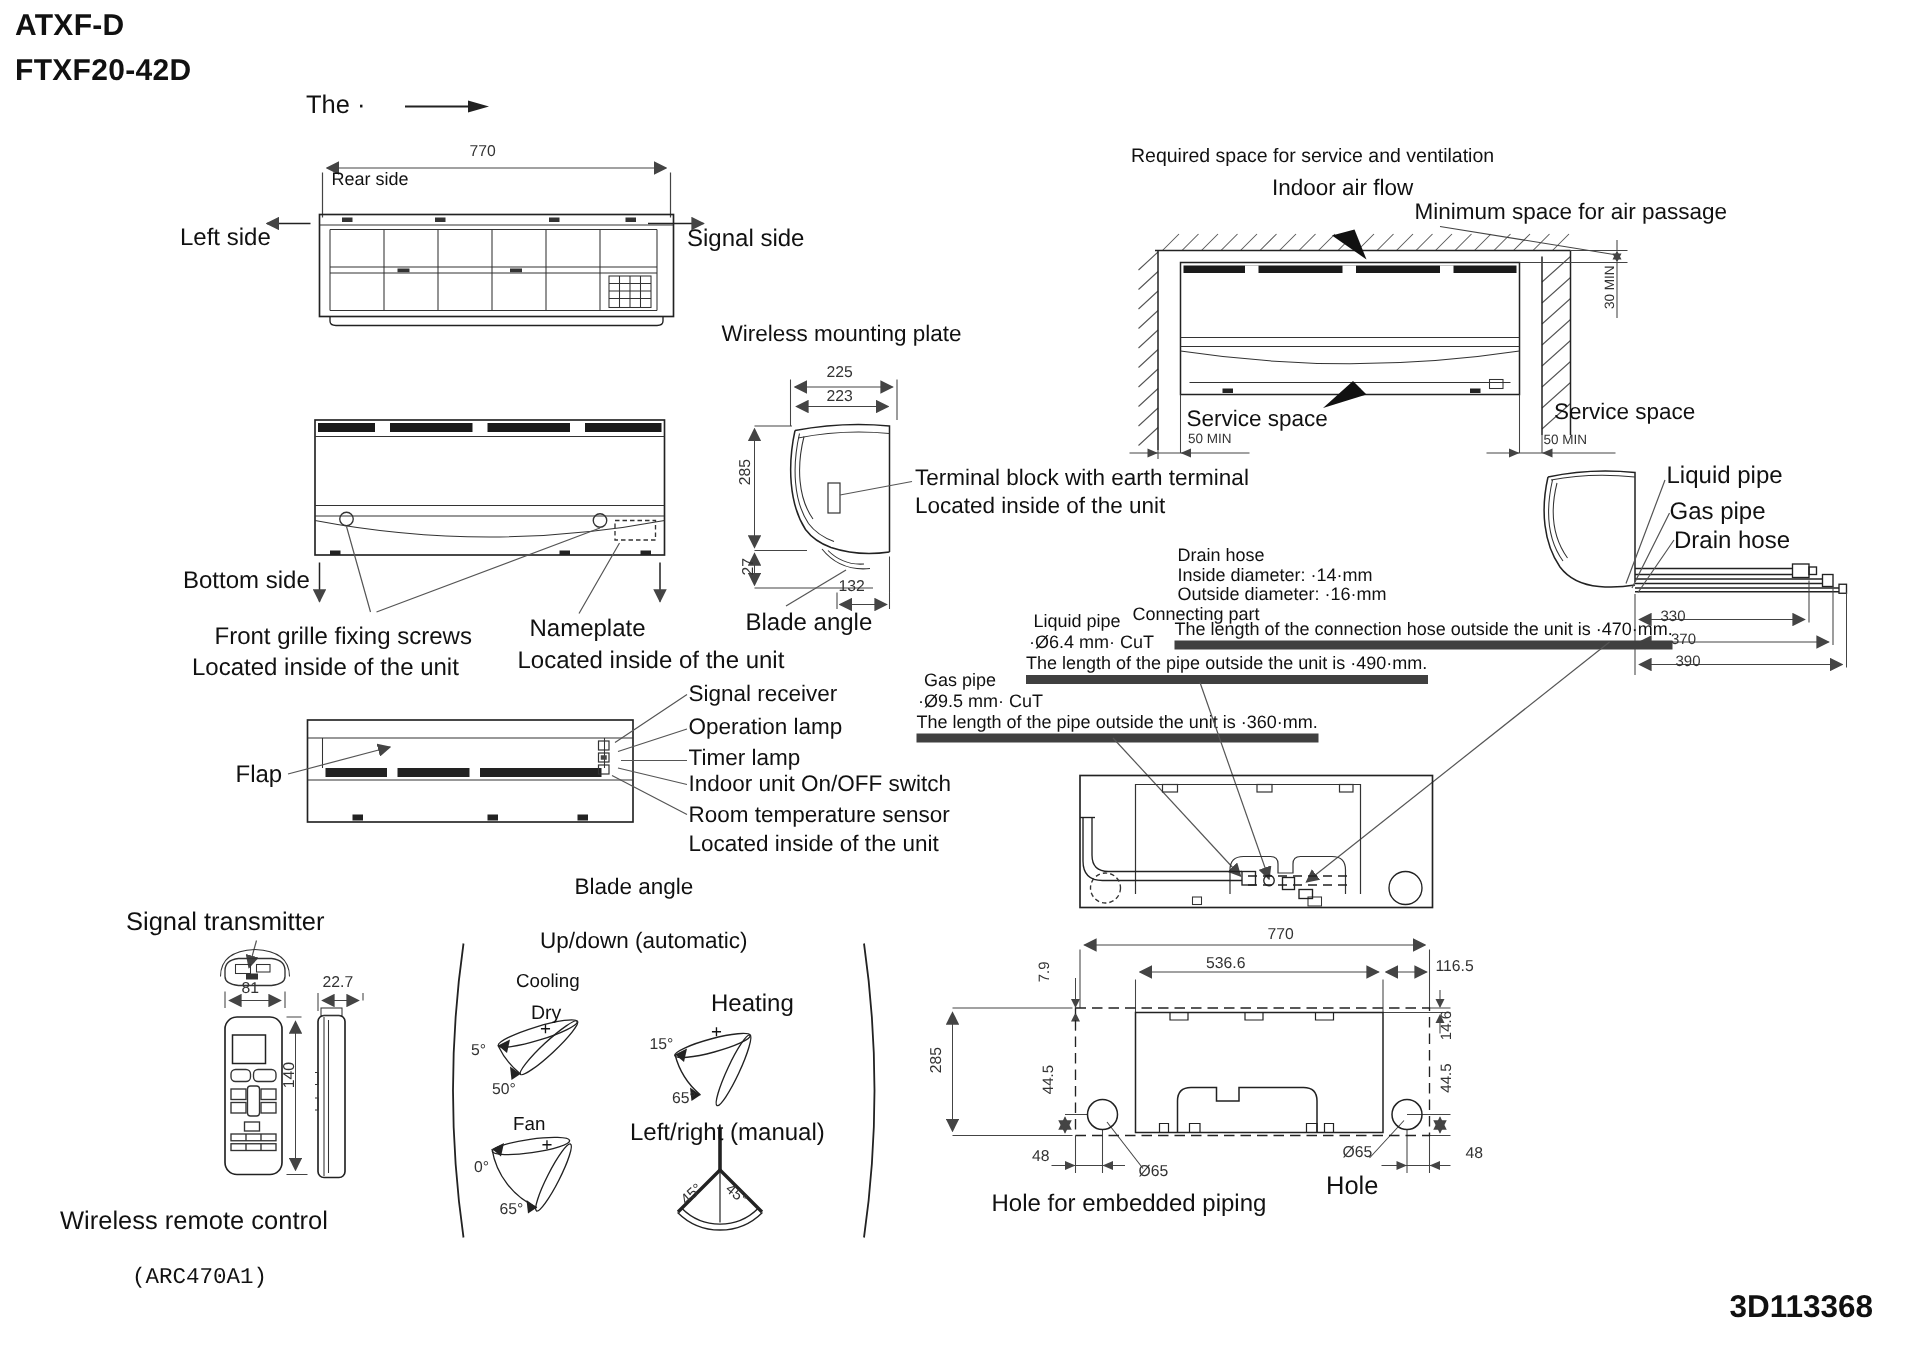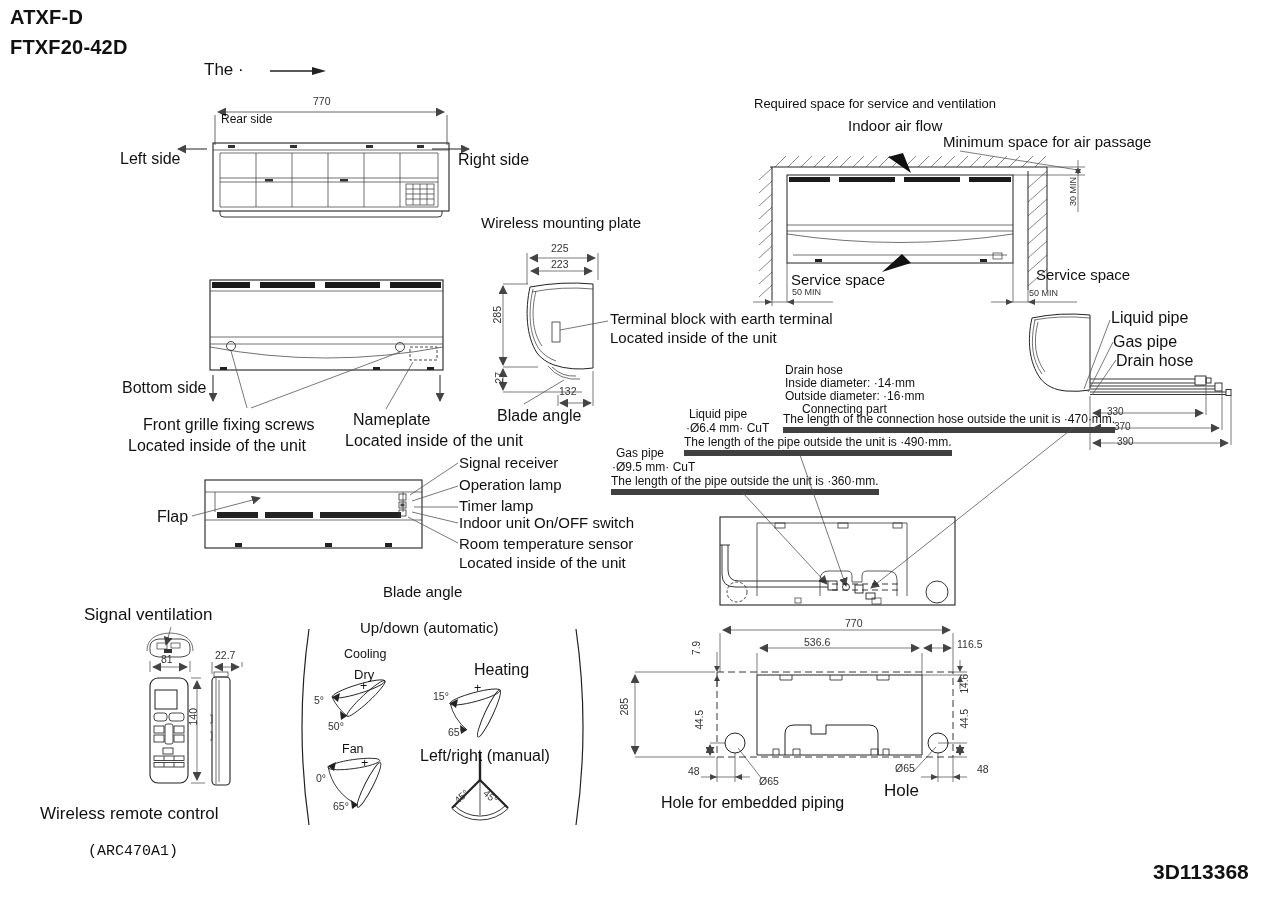--- a/index.html
+++ b/index.html
@@ -67,21 +67,21 @@
         <rect x="170" y="84" width="8" height="2.5"></rect>
     </g>
     <g stroke="#222" stroke-width="1" fill="none">
       <line x1="37" y1="54" x2="8" y2="54" marker-end="url(#ah)"></line>
       <line x1="262" y1="54" x2="299" y2="54" marker-end="url(#ah)"></line>
     </g>
   </svg>
   <div class="lbl s105" style="left:313px;top:96px">770</div>
   <div class="lbl s12" style="left:221px;top:113px">Rear side</div>
   <div class="lbl s16" style="left:120px;top:150px">Left side</div>
-  <div class="lbl s16" style="left:458px;top:151px">Right side</div>
+  <div class="lbl s16" style="left:458px;top:151px">Signal side</div>
   <div class="lbl" style="left:481px;top:215px">Wireless mounting plate</div>
 
   <svg class="d" style="left:195px;top:275px" width="260" height="135" viewBox="0 0 260 135">
     <rect x="15" y="5" width="233" height="90" stroke="#222" stroke-width="1.1" fill="none"></rect>
     <rect x="17" y="7" width="229" height="6" fill="#1a1a1a"></rect>
     <g fill="#fff">
         <rect x="55" y="7" width="10" height="6"></rect>
         <rect x="120" y="7" width="10" height="6"></rect>
         <rect x="185" y="7" width="10" height="6"></rect>
       </g>
@@ -284,21 +284,21 @@
   <div class="lbl s16" style="left:1111px;top:309px">Liquid pipe</div>
   <div class="lbl s16" style="left:1113px;top:333px">Gas pipe</div>
   <div class="lbl s16" style="left:1116px;top:352px">Drain hose</div>
   <div class="lbl s10" style="left:1107px;top:406px">330</div>
   <div class="lbl s10" style="left:1114px;top:421px">370</div>
   <div class="lbl s10" style="left:1117px;top:436px">390</div>
 
   <div class="lbl s12" style="left:785px;top:364px">Drain hose</div>
   <div class="lbl s12" style="left:785px;top:377px">Inside diameter: ·14·mm</div>
   <div class="lbl s12" style="left:785px;top:390px">Outside diameter: ·16·mm</div>
-  <div class="lbl s12" style="left:802px;top:403px">Connecting part</div>
+  <div class="lbl s12" style="left:755px;top:403px">Connecting part</div>
   <div class="lbl s12 u" style="left:783px;top:413px">The length of the connection hose outside the unit is ·470·mm.</div>
   <div class="lbl s12" style="left:689px;top:408px">Liquid pipe</div>
   <div class="lbl s12" style="left:686px;top:422px">·Ø6.4 mm· CuT</div>
   <div class="lbl s12 u" style="left:684px;top:436px">The length of the pipe outside the unit is ·490·mm.</div>
   <div class="lbl s12" style="left:616px;top:447px">Gas pipe</div>
   <div class="lbl s12" style="left:612px;top:461px">·Ø9.5 mm· CuT</div>
   <div class="lbl s12 u" style="left:611px;top:475px">The length of the pipe outside the unit is ·360·mm.</div>
 
   <svg class="d" style="left:700px;top:408px" width="400" height="202" viewBox="0 0 400 202">
     <g stroke="#555" stroke-width="0.8" fill="none">
@@ -429,21 +429,21 @@
     </g>
     <g stroke="#222" stroke-width="1.1" fill="none">
       <rect x="77" y="57" width="18" height="108" rx="4"></rect>
     </g>
     <g stroke="#333" stroke-width="0.7" fill="none">
       <path d="M81,58 V164 M84,60 V162"></path>
       <rect x="79" y="52" width="14" height="5"></rect>
       <path d="M75,95 h2 v8 h-2 M75,112 h2 v8 h-2"></path>
     </g>
   </svg>
-  <div class="lbl s17" style="left:84px;top:605px">Signal ventilation</div>
+  <div class="lbl s17" style="left:84px;top:605px">Signal transmitter</div>
   <div class="lbl s105" style="left:161px;top:654px">81</div>
   <div class="lbl s105" style="left:215px;top:650px">22.7</div>
   <div class="lbl s105 vrt" style="left:188px;top:708px">140</div>
   <div class="lbl s17" style="left:40px;top:804px">Wireless remote control</div>
   <div class="lbl mono" style="left:88px;top:844px">(ARC470A1)</div>
 
   <svg class="d" style="left:295px;top:615px" width="295" height="215" viewBox="0 0 295 215">
     <g stroke="#222" stroke-width="1.2" fill="none">
       <path d="M14,14 Q0,112 14,210"></path>
       <path d="M281,14 Q295,112 281,210"></path>

